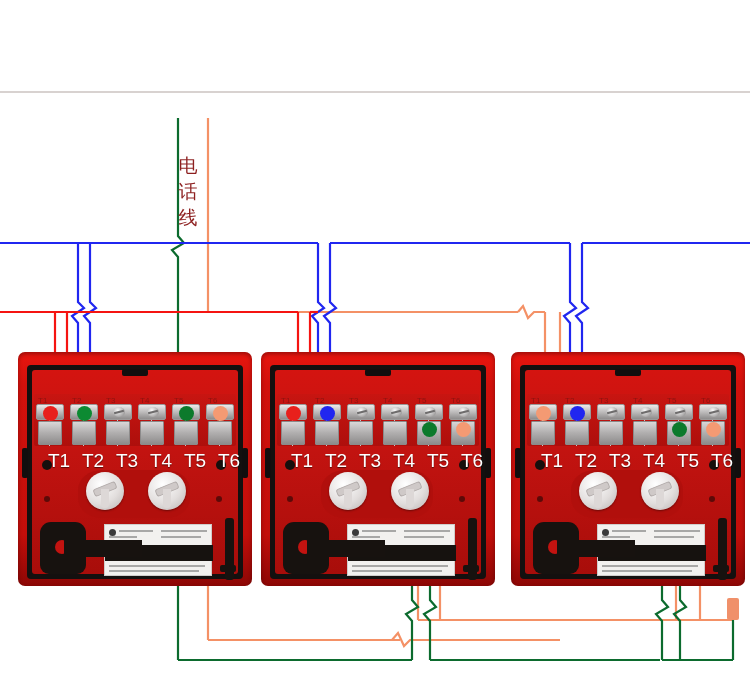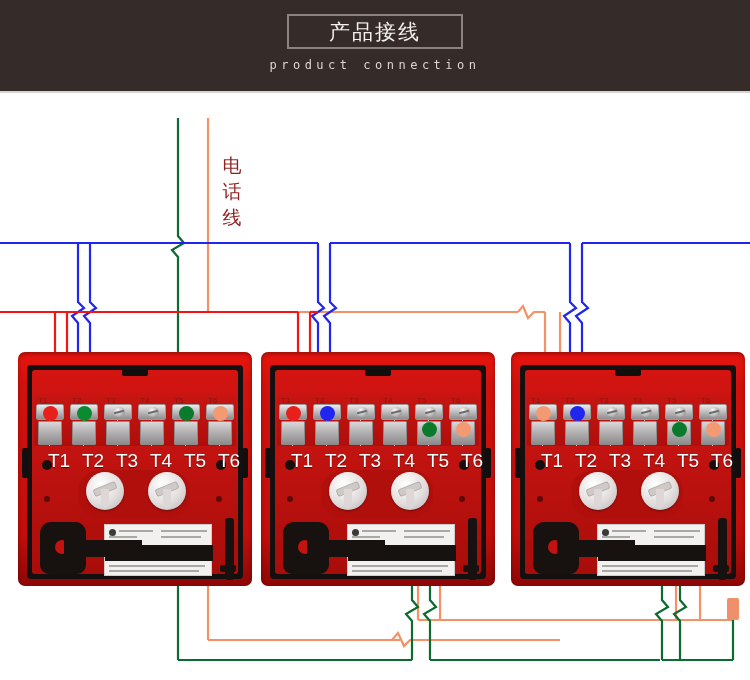--- a/index.html
+++ b/index.html
@@ -24,21 +24,21 @@
 
   
   #wires{position:absolute;left:0;top:0;width:750px;height:680px;}
 
   
   .lbl-signal{position:absolute;left:6px;top:253px;color:#f21d1d;
               font-size:23px;letter-spacing:1px;
               font-family:"DejaVu Sans",sans-serif;}
   .lbl-phone{position:absolute;left:176px;top:152px;width:24px;
              color:#8d1f1f;font-size:19px;line-height:26px;
-             text-align:center;font-family:"DejaVu Sans",sans-serif;padding-left:44px;}
+             text-align:center;font-family:"DejaVu Sans",sans-serif;}
 
   
   .device{position:absolute;top:352px;width:234px;height:234px;}
   .dev-outer{position:absolute;inset:0;border-radius:7px;
      background:linear-gradient(180deg,#e8150e 0%,#d2110c 14%,#c20e0a 78%,#8d0705 100%);
      box-shadow:0 2px 4px rgba(0,0,0,.35) inset;}
   .dev-gap{position:absolute;left:9px;top:13px;right:9px;bottom:7px;
      background:#14100f;border-radius:4px;}
   .dev-plate{position:absolute;left:14px;top:18px;right:14px;bottom:12px;
      background:linear-gradient(180deg,#d41410 0%,#c21310 40%,#a80d0a 100%);
@@ -108,26 +108,20 @@
   .rt-bar{position:absolute;right:18px;top:166px;width:9px;height:62px;
      background:#17120f;border-radius:3px;}
   .rt-foot{position:absolute;right:16px;bottom:14px;width:16px;height:7px;
      background:#17120f;border-radius:2px;}
 </style>
 </head>
 <body>
 
 <div id="page">
 
-  <div class="header">
-    <div class="title-box">
-      <div class="title-cn">产品接线</div>
-    </div>
-    <div class="title-en">product connection</div>
-  </div>
   <div class="header-rule"></div>
 
   <svg id="wires" viewBox="0 0 750 680" xmlns="http://www.w3.org/2000/svg">
     <g fill="none" stroke-width="2.2" stroke-linecap="butt" stroke-linejoin="miter">
 
       <g stroke="#f49166">
 
         <path d="M208,118 L208,300 L208,312"></path>
 
         <path d="M208,312 L518,312"></path>

